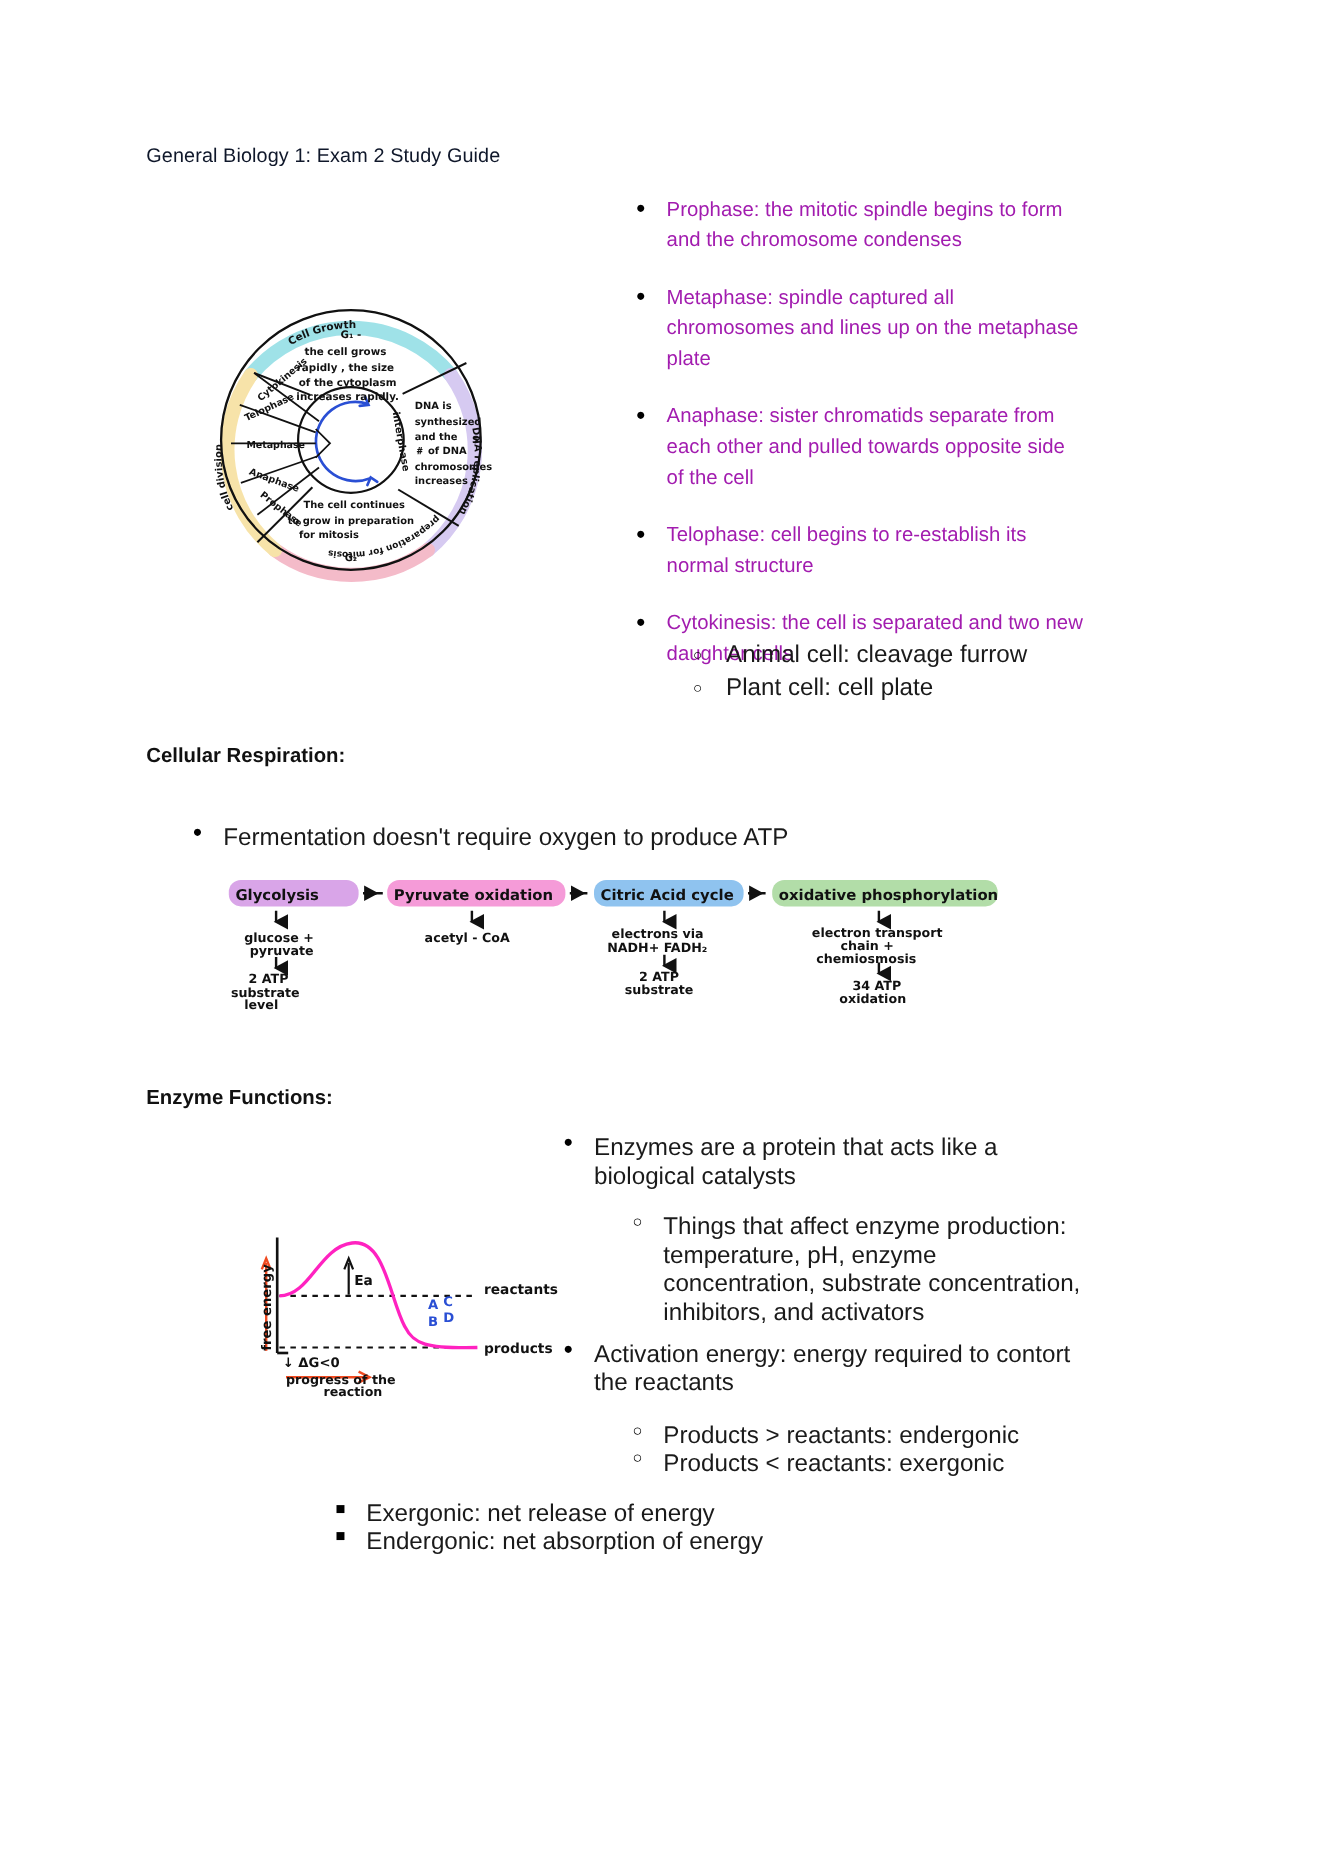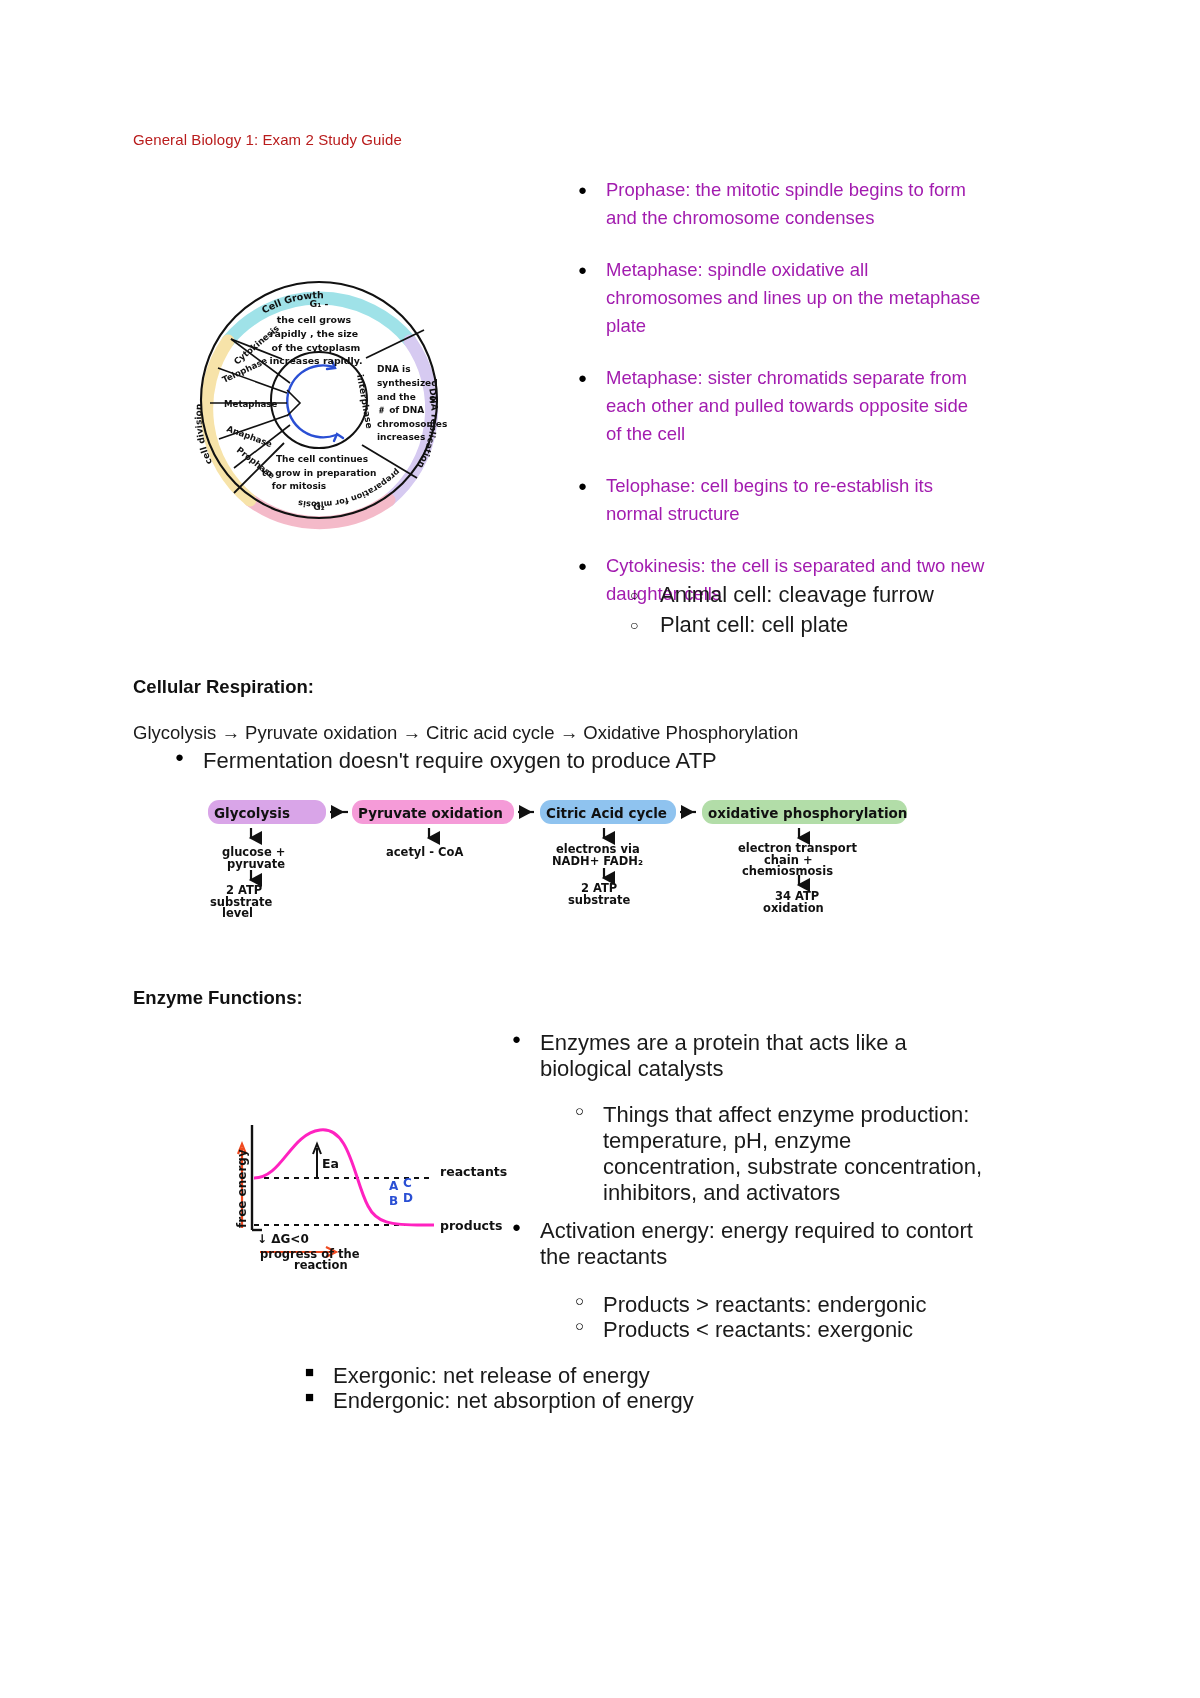--- a/index.html
+++ b/index.html
@@ -8,21 +8,21 @@
     background:#ffffff;
     font-family:"Liberation Sans", sans-serif;
     color:#000;
     position:relative;
     overflow:hidden;
   }
   .page{position:absolute;left:0;top:0;width:1200px;height:1698px;}
 
   .doc-title{
     position:absolute;left:133px;top:131px;
-    font-size:15px;letter-spacing:.1px;color:#b91c1c;
+    font-size:18px;letter-spacing:.1px;color:#0f172a;
   }
 
   
   .wheel-wrap{
     position:absolute;left:134px;top:180px;width:390px;height:448px;
   }
   .wheel{position:absolute;left:40px;top:75px;width:290px;height:290px;}
   .wheel svg{display:block;}
 
   .bul-list{position:absolute;left:575px;top:176px;width:410px;}
@@ -157,25 +157,25 @@
     </div>
   </div>
 
   <div class="bul-list">
     <div class="bul">
       <div class="dot">●</div>
       <div class="txt">Prophase: the mitotic spindle begins to form and the chromosome condenses</div>
     </div>
     <div class="bul">
       <div class="dot">●</div>
-      <div class="txt">Metaphase: spindle oxidative all chromosomes and lines up on the metaphase plate</div>
-    </div>
-    <div class="bul">
-      <div class="dot">●</div>
-      <div class="txt">Metaphase: sister chromatids separate from each other and pulled towards opposite side of the cell</div>
+      <div class="txt">Metaphase: spindle captured all chromosomes and lines up on the metaphase plate</div>
+    </div>
+    <div class="bul">
+      <div class="dot">●</div>
+      <div class="txt">Anaphase: sister chromatids separate from each other and pulled towards opposite side of the cell</div>
     </div>
     <div class="bul">
       <div class="dot">●</div>
       <div class="txt">Telophase: cell begins to re-establish its normal structure</div>
     </div>
     <div class="bul">
       <div class="dot">●</div>
       <div class="txt">Cytokinesis: the cell is separated and two new daughter cells</div>
     </div>
   </div>
@@ -186,21 +186,20 @@
       <div class="txt">Animal cell: cleavage furrow</div>
     </div>
     <div class="sub">
       <div class="dot">○</div>
       <div class="txt">Plant cell: cell plate</div>
     </div>
   </div>
 
   <div class="h-sec" style="top:676px;">Cellular Respiration:</div>
 
-  <div class="body-line" style="top:722px;">Glycolysis → Pyruvate oxidation → Citric acid cycle → Oxidative Phosphorylation</div>
 
   <div class="body-bullet" style="left:175px;top:748px;">
     <div class="dot">●</div>
     <div class="txt">Fermentation doesn't require oxygen to produce ATP</div>
   </div>
 
   <div class="resp">
     <svg width="790" height="150" viewBox="0 0 790 150" xmlns="http://www.w3.org/2000/svg" font-family="DejaVu Sans, sans-serif">
 
       <rect x="74" y="20" rx="11" ry="11" width="118" height="24" fill="#d9a5e8"></rect>

